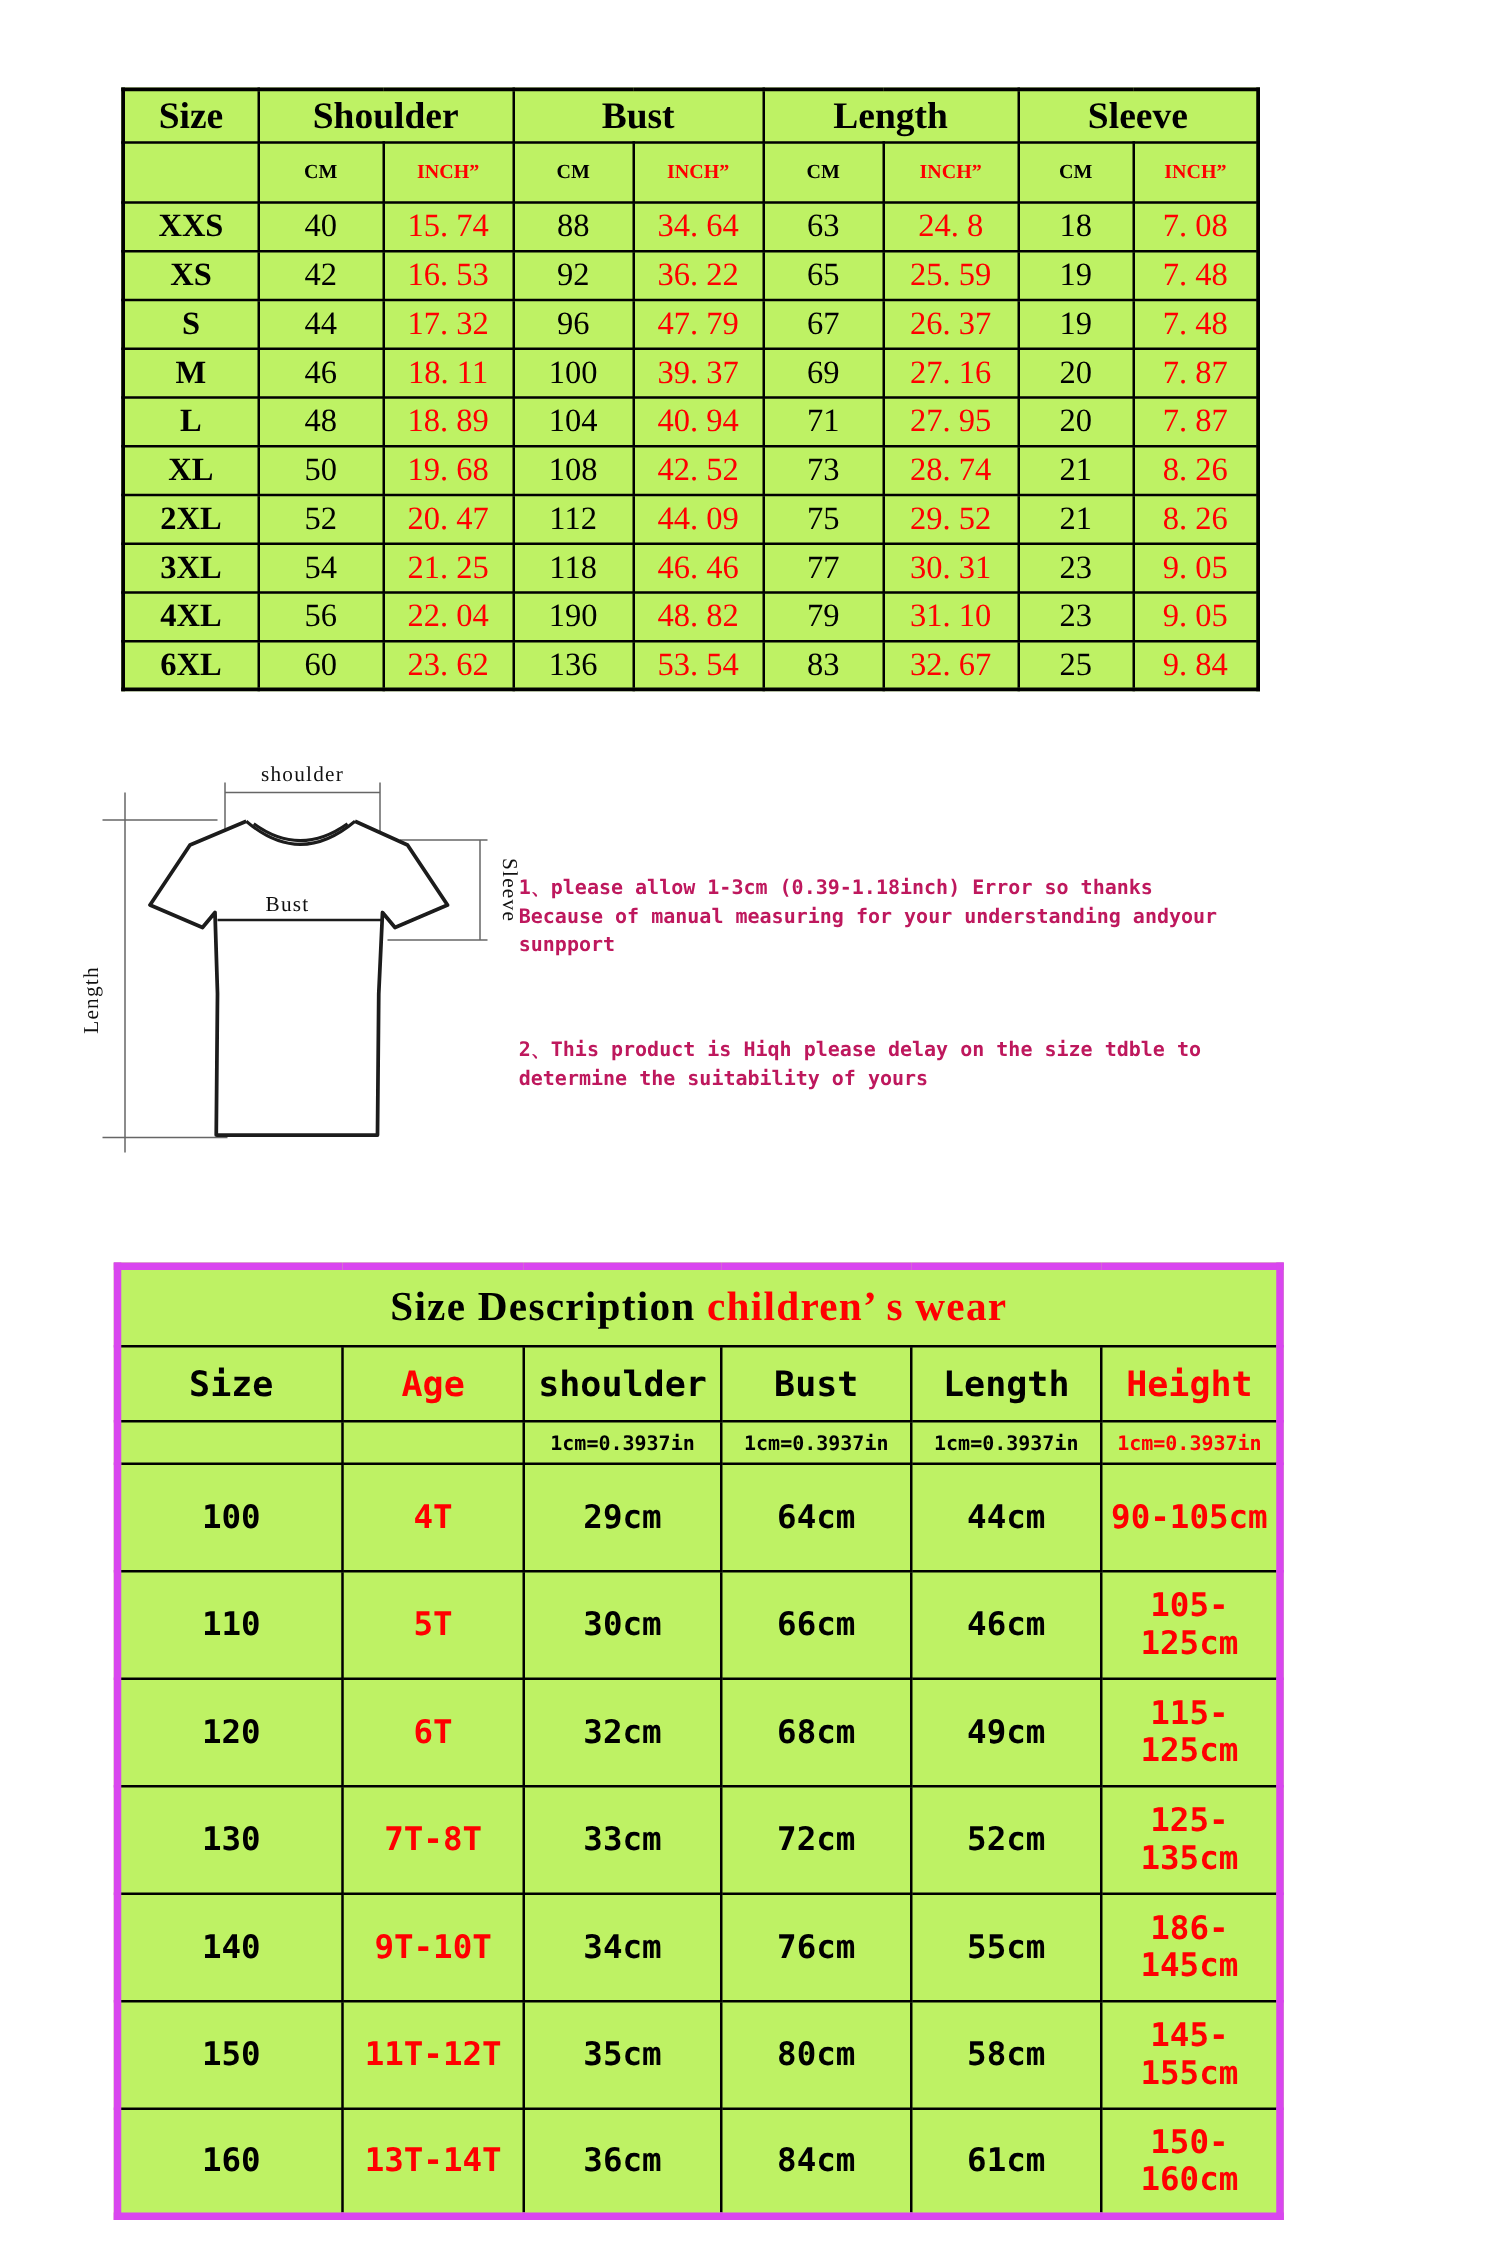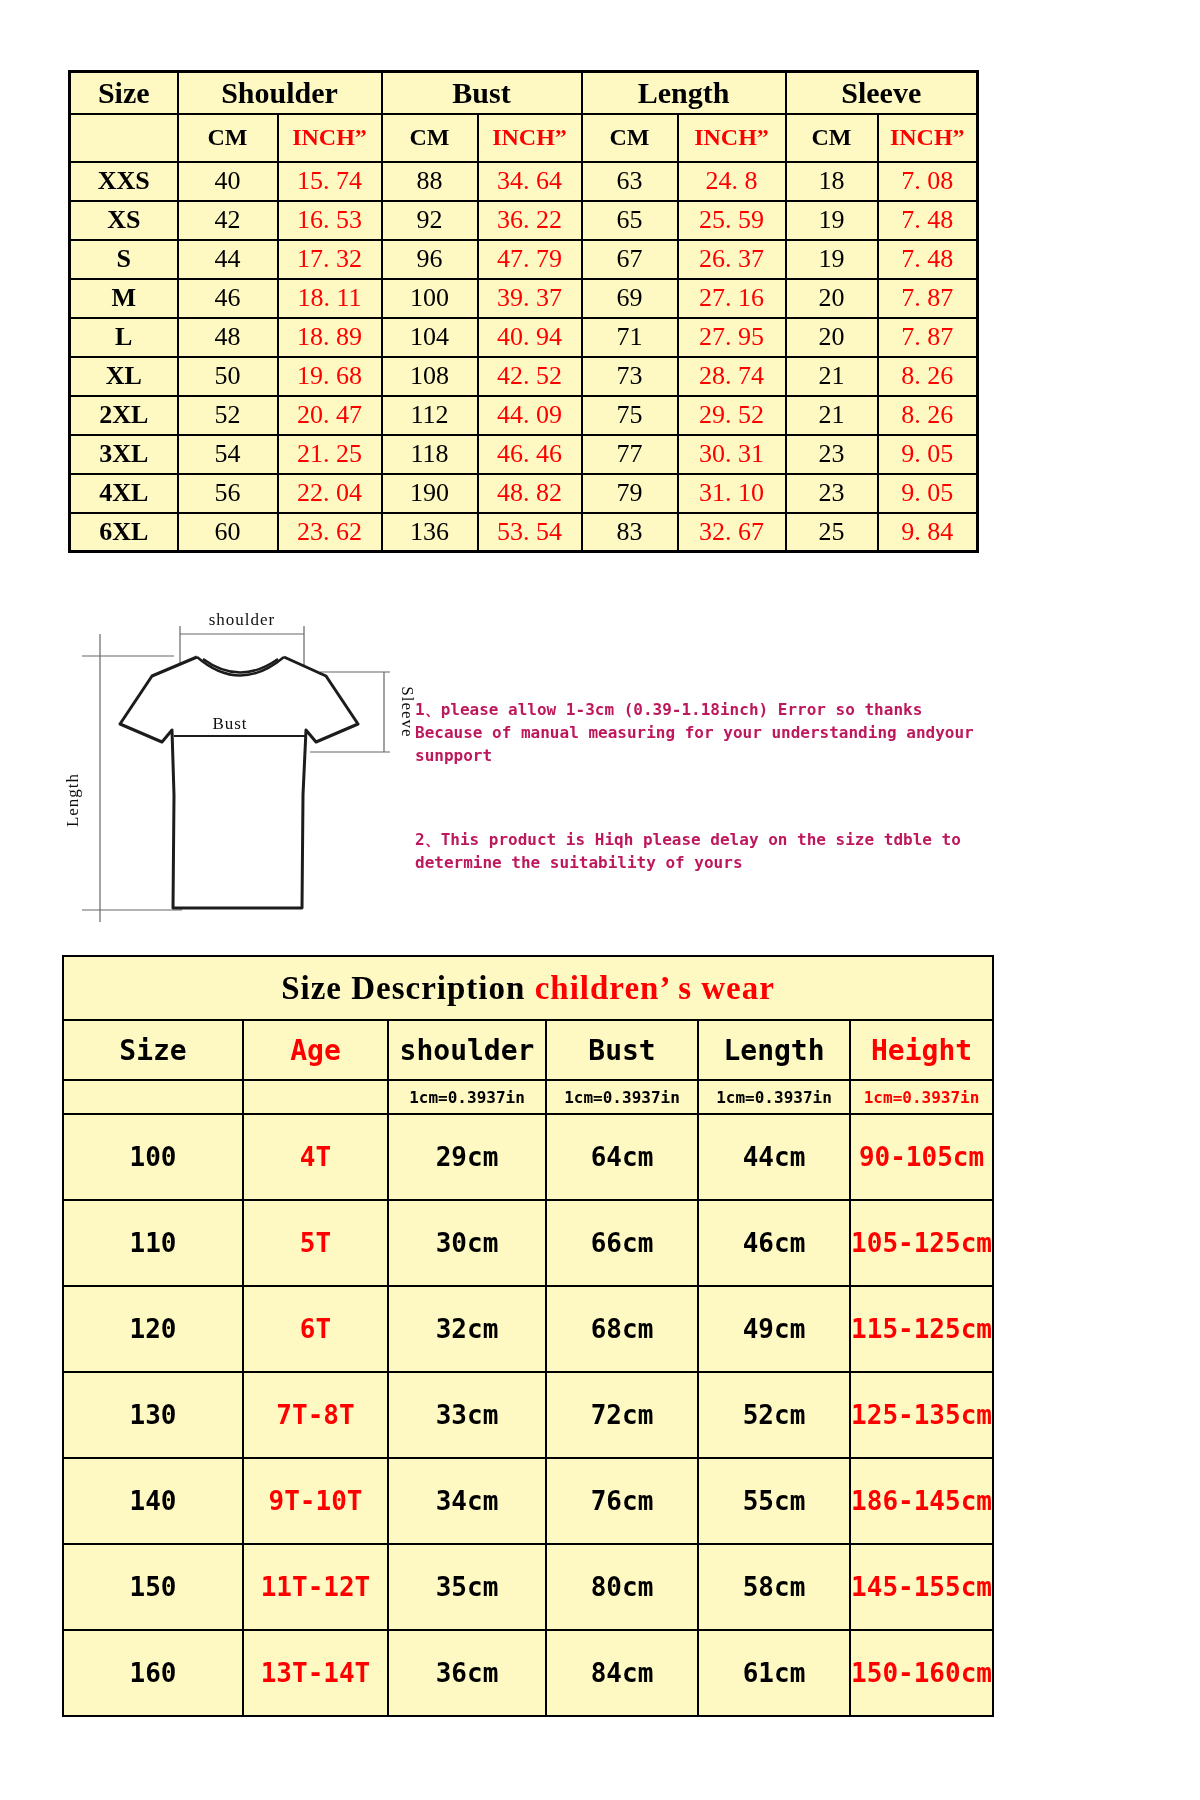--- a/index.html
+++ b/index.html
@@ -5,53 +5,53 @@
   * { box-sizing: border-box; margin: 0; padding: 0; }
   html, body { background: #ffffff; }
   .canvas {
     position: relative;
     width: 1200px;
     height: 1800px;
     background: #ffffff;
     font-family: "Liberation Serif", serif;
     overflow: hidden;
   }
-  table { border-collapse: collapse; table-layout: fixed; background: #fef9c3; }
+  table { border-collapse: collapse; table-layout: fixed; background: #bef264; margin-left: 29px; }
   th, td { border: 2px solid #000; text-align: center; vertical-align: middle; overflow: hidden; }
   .red { color: #ff0000; }
 
   
   .adult {
     position: absolute; left: 68px; top: 70px; width: 908px;
     border: 3px solid #000;
     font-family: "Liberation Serif", serif;
   }
   .adult .group th { height: 42px; font-size: 30px; font-weight: 700; }
-  .adult .unit td { height: 48px; font-size: 24px; font-weight: 700; }
+  .adult .unit td { height: 48px; font-size: 16px; font-weight: 700; }
   .adult tbody td { height: 39px; font-size: 26px; font-weight: 400; }
   .adult tbody td.sizecol { font-weight: 700; }
 
   
   .diagram { position: absolute; left: 62px; top: 610px; width: 360px; height: 335px; }
   .diagram svg { width: 100%; height: 100%; }
   .dim-label { font-family: "Liberation Serif", serif; font-size: 17px; fill: #111; letter-spacing: 1px; }
 
   
   .notes {
     position: absolute; left: 415px; top: 698px; width: 585px;
     font-family: "DejaVu Sans Mono", monospace;
     font-weight: 700; font-size: 16px; line-height: 1.45; color: #be185d;
   }
   .notes .note { white-space: pre-line; }
   .notes .note + .note { margin-top: 60px; }
 
   
   .kids {
-    position: absolute; left: 62px; top: 955px; width: 930px;
-    border: 1px solid #d946ef;
+    position: absolute; left: 62px; top: 1010px; width: 930px;
+    border: 6px solid #d946ef;
     font-family: "DejaVu Sans Mono", monospace;
   }
   .kids .title-cell {
     height: 64px; font-size: 33px; font-weight: 700;
     font-family: "Liberation Serif", serif; letter-spacing: 1px;
   }
   .kids .head th { height: 60px; font-size: 28px; font-weight: 700; }
   .kids .unit td { height: 34px; font-size: 16px; font-weight: 700; }
   .kids tbody td { height: 86px; font-size: 26px; font-weight: 700; }
 </style>

